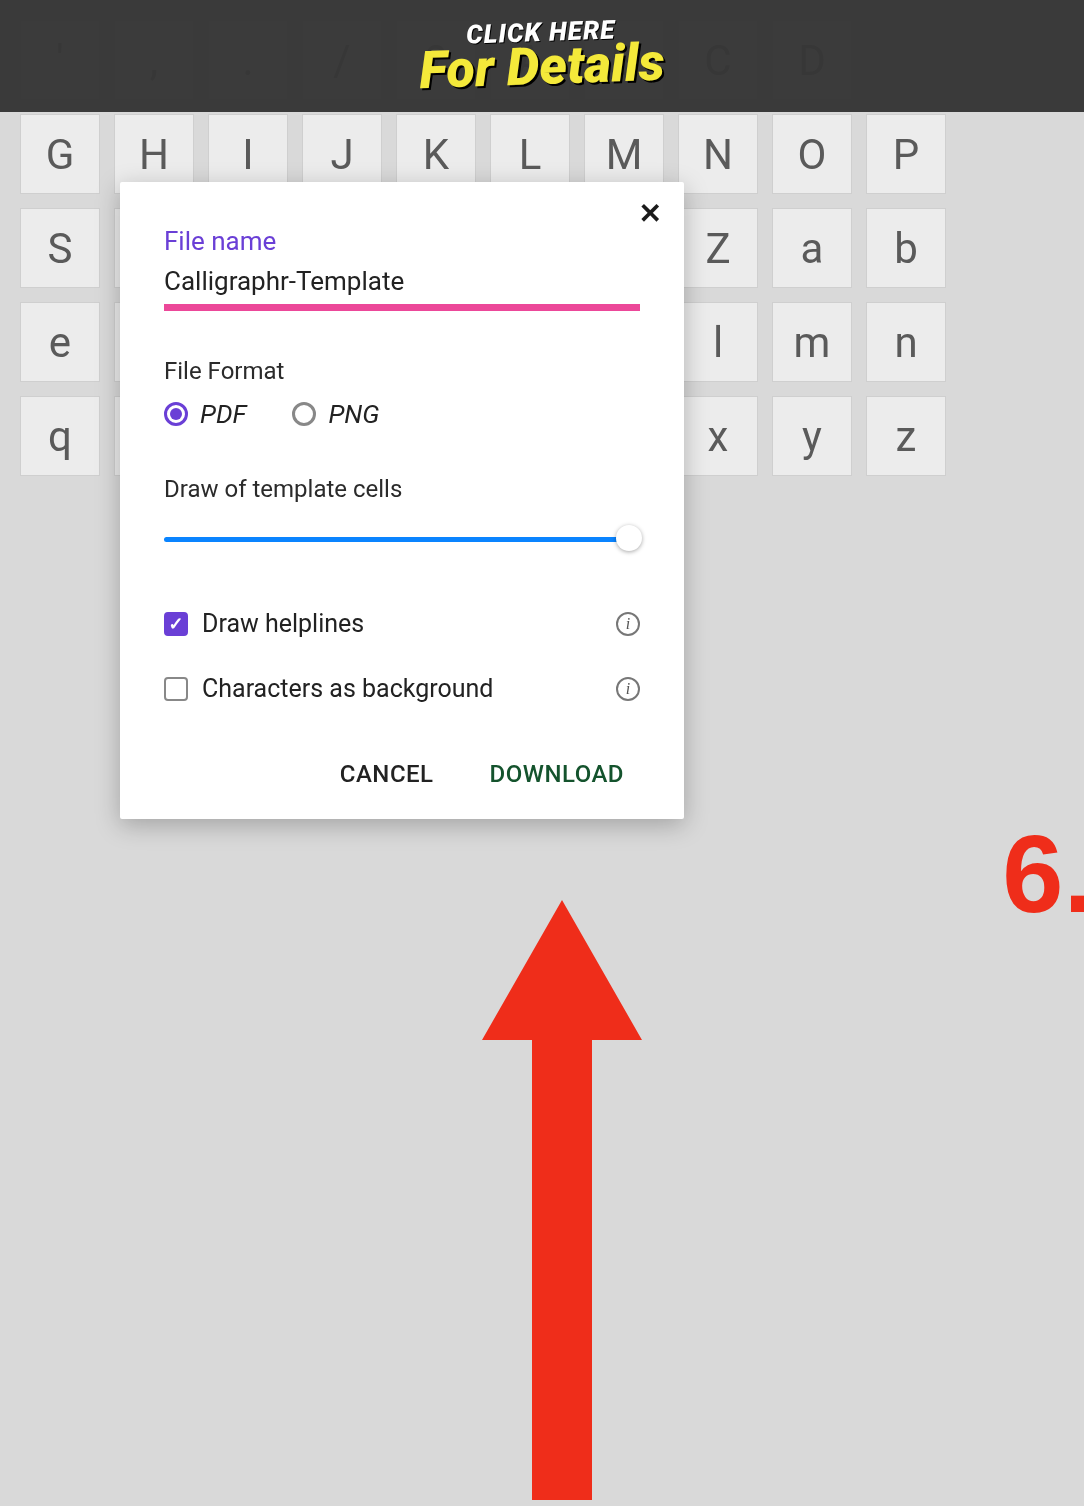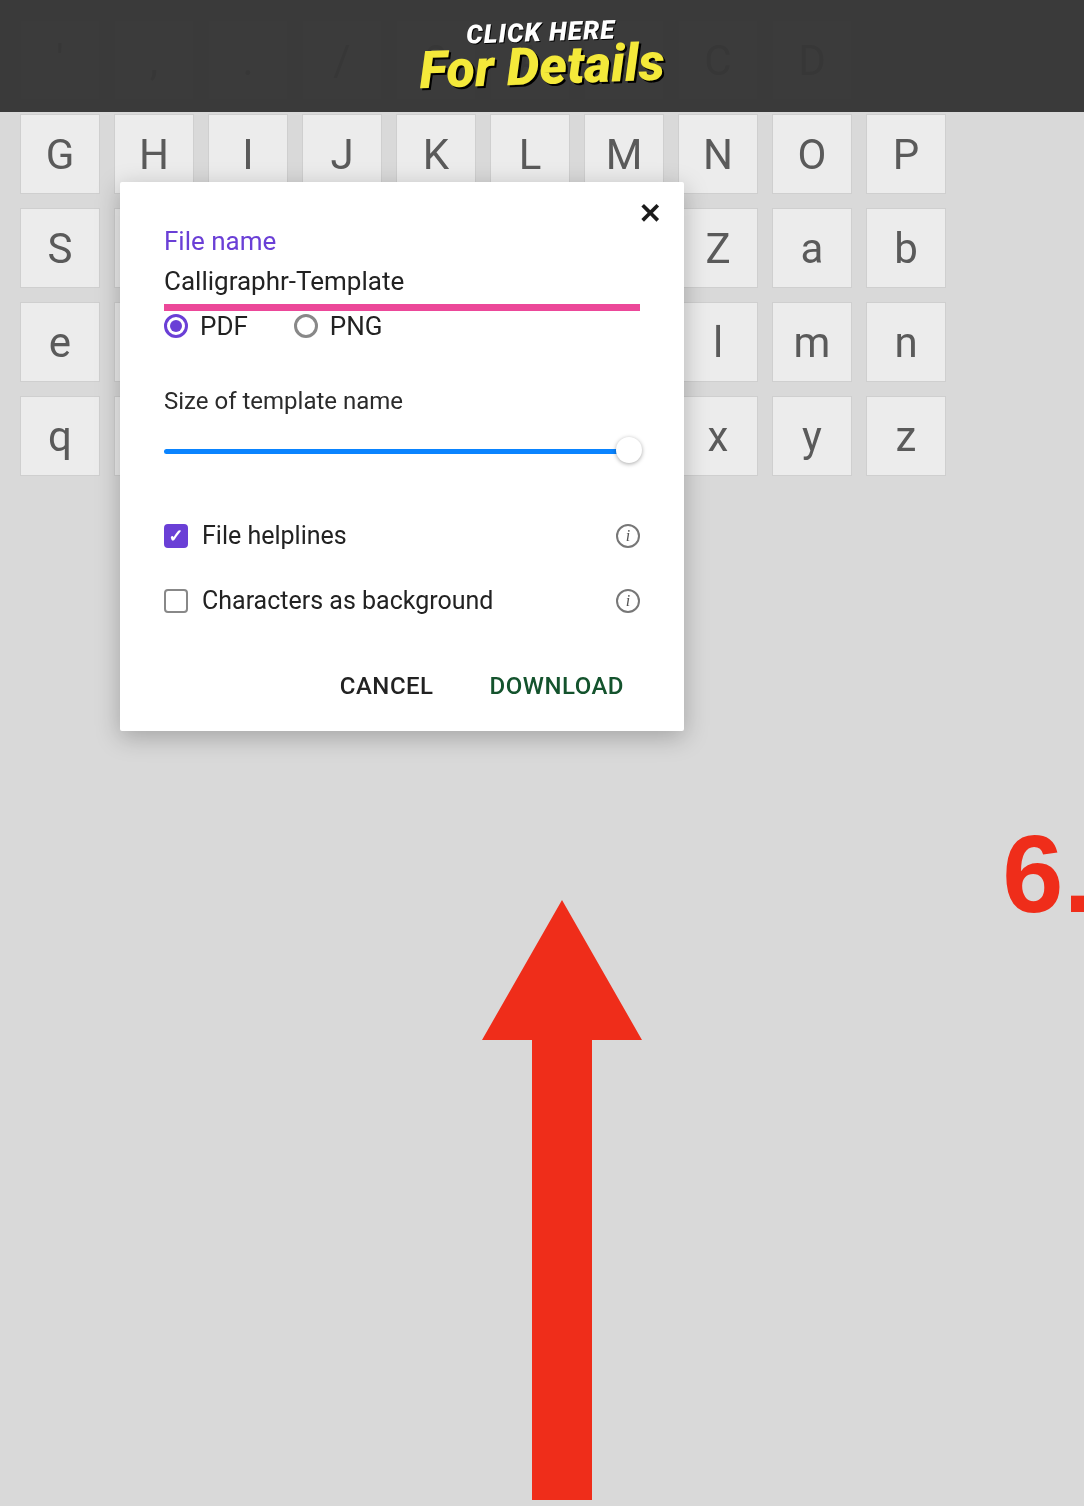--- a/index.html
+++ b/index.html
@@ -152,20 +152,21 @@
   }
   .radio-inner {
     width: 12px;
     height: 12px;
     border-radius: 50%;
     background: #6a3fd6;
   }
   .radio-label {
     font-size: 26px;
     color: #222;
+    font-style: italic;
   }
 
   .slider-wrap {
     margin-top: 22px;
     position: relative;
     height: 28px;
   }
   .slider-track {
     position: absolute;
     top: 12px;
@@ -351,44 +352,45 @@
     <div class="banner-line2">For Details</div>
   </div>
 </div>
 
 <div class="dialog">
   <div class="close-x">✕</div>
 
   <div class="field-label-accent">File name</div>
   <input class="text-input" type="text" value="Calligraphr-Template" style="">
 
+  <div class="section-label">File Format</div>
   <div class="radio-row">
     <div class="radio-item">
       <span class="radio-outer selected">
           <span class="radio-inner"></span>
         </span>
       <span class="radio-label">PDF</span>
     </div>
     <div class="radio-item">
       <span class="radio-outer"></span>
       <span class="radio-label">PNG</span>
     </div>
   </div>
 
-  <div class="section-label">Size of template name</div>
+  <div class="section-label">Draw of template cells</div>
   <div class="slider-wrap">
     <div class="slider-track"></div>
     <div class="slider-thumb"></div>
   </div>
 
   <div class="check-row first">
     <span class="checkbox checked">
         <span class="checkmark">✓</span>
       </span>
-    <span class="check-label">File helplines</span>
+    <span class="check-label">Draw helplines</span>
     <span class="info-icon">i</span>
   </div>
   <div class="check-spacer"></div>
   <div class="check-row">
     <span class="checkbox"></span>
     <span class="check-label">Characters as background</span>
     <span class="info-icon">i</span>
   </div>
 
   <div class="dialog-actions">

